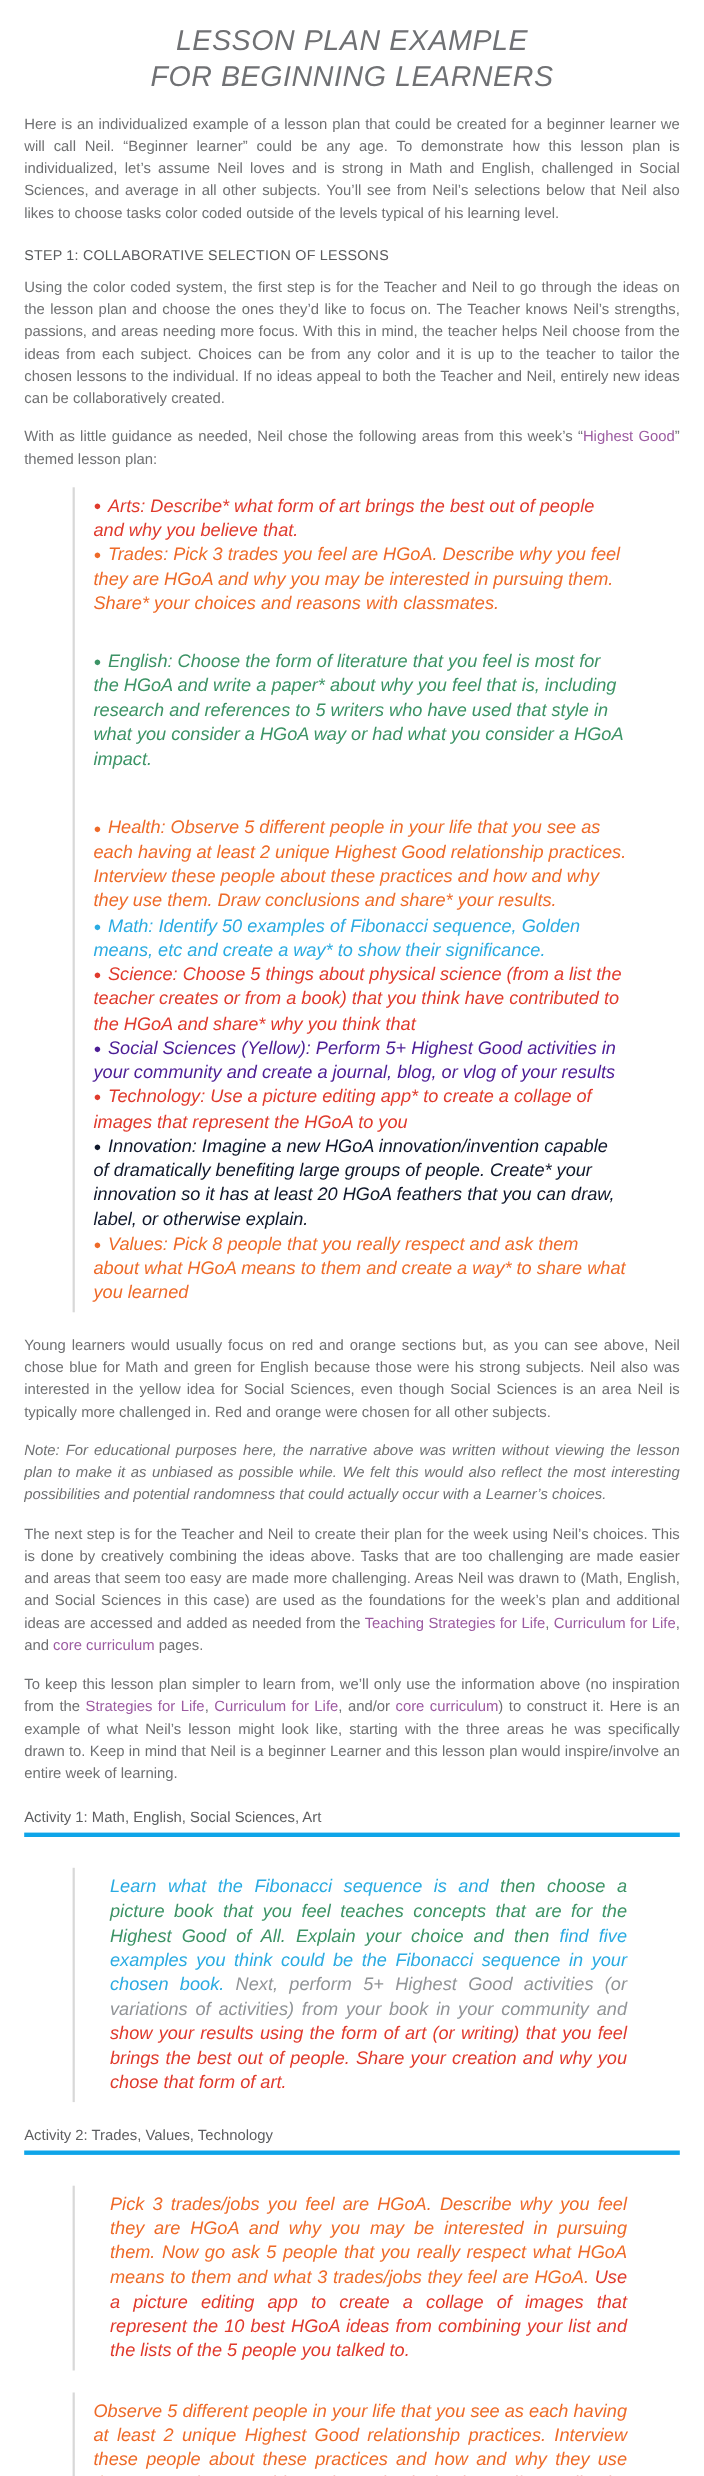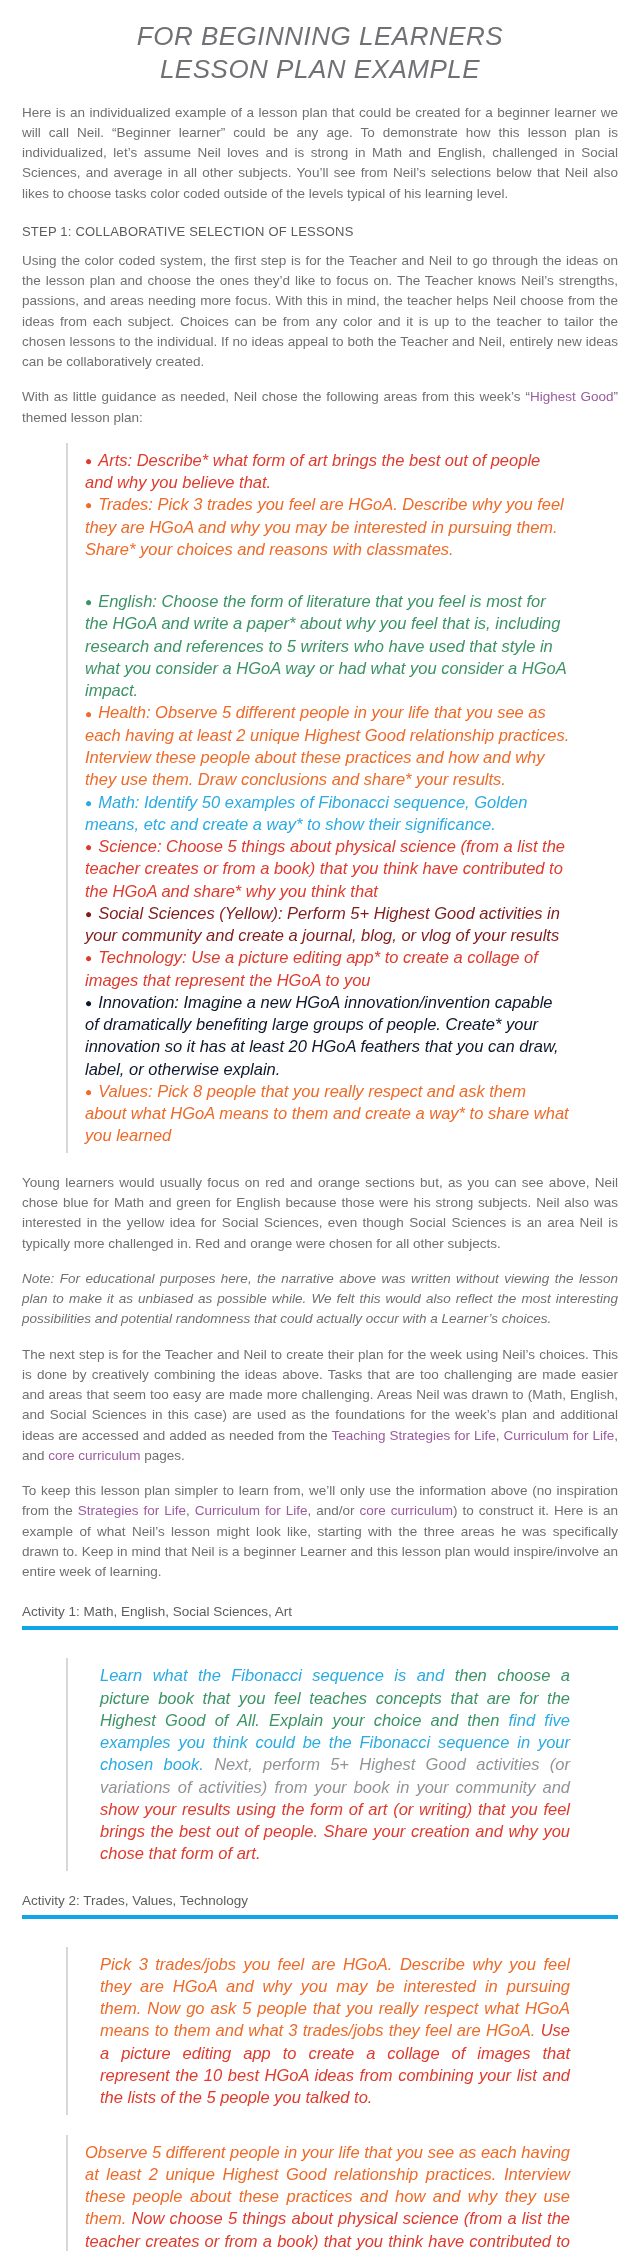--- a/index.html
+++ b/index.html
@@ -61,40 +61,40 @@
   .activity-label + .quote { margin-top:28px;padding-left:32px; }
 
   a.inline-link { text-decoration:none; cursor:pointer; }
 </style>
 </head>
 <body>
 
 <div class="content">
 
   <h1 class="page-title">
+    <span>LESSON PLAN EXAMPLE</span>
     <span>FOR BEGINNING LEARNERS</span>
-    <span>LESSON PLAN EXAMPLE</span>
   </h1>
 
   <p class="body-p">Here is an individualized example of a lesson plan that could be created for a beginner learner we will call Neil. “Beginner learner” could be any age. To demonstrate how this lesson plan is individualized, let’s assume Neil loves and is strong in Math and English, challenged in Social Sciences, and average in all other subjects. You’ll see from Neil’s selections below that Neil also likes to choose tasks color coded outside of the levels typical of his learning level.</p>
 
   <h2 class="step-heading">STEP 1: COLLABORATIVE SELECTION OF LESSONS</h2>
 
   <p class="body-p">Using the color coded system, the first step is for the Teacher and Neil to go through the ideas on the lesson plan and choose the ones they’d like to focus on. The Teacher knows Neil’s strengths, passions, and areas needing more focus. With this in mind, the teacher helps Neil choose from the ideas from each subject. Choices can be from any color and it is up to the teacher to tailor the chosen lessons to the individual. If no ideas appeal to both the Teacher and Neil, entirely new ideas can be collaboratively created.</p>
 
   <p class="body-p"><span style="color: rgb(111, 112, 114);">With as little guidance as needed, Neil chose the following areas from this week’s “</span><a href="#" class="inline-link" style="color: rgb(156, 91, 161);">Highest Good</a><span style="color: rgb(111, 112, 114);">” themed lesson plan:</span></p>
 
   <div class="quote choices-quote">
       <p class="choice" style="color: rgb(224, 58, 44);">Arts: Describe* what form of art brings the best out of people and why you believe that.</p>
       <p class="choice" style="color: rgb(238, 106, 40);">Trades: Pick 3 trades you feel are HGoA. Describe why you feel they are HGoA and why you may be interested in pursuing them. Share* your choices and reasons with classmates.</p>
       <p class="choice" style="color: rgb(60, 147, 102); margin-top: 30px;">English: Choose the form of literature that you feel is most for the HGoA and write a paper* about why you feel that is, including research and references to 5 writers who have used that style in what you consider a HGoA way or had what you consider a HGoA impact.</p>
-      <p class="choice" style="color: rgb(238, 106, 40);">Health: Observe 5 different people in your life that you see as each having at least 2 unique Highest Good relationship practices. Interview these people about these practices and how and why they use them. Draw conclusions and share* your results.</p>
+      <p class="choice" style="color: rgb(238, 106, 40); margin-top: 40px;">Health: Observe 5 different people in your life that you see as each having at least 2 unique Highest Good relationship practices. Interview these people about these practices and how and why they use them. Draw conclusions and share* your results.</p>
       <p class="choice" style="color: rgb(42, 171, 226);">Math: Identify 50 examples of Fibonacci sequence, Golden means, etc and create a way* to show their significance.</p>
       <p class="choice" style="color: rgb(224, 58, 44);">Science: Choose 5 things about physical science (from a list the teacher creates or from a book) that you think have contributed to the HGoA and share* why you think that</p>
-      <p class="choice" style="color: #7f1d1d;">Social Sciences (Yellow): Perform 5+ Highest Good activities in your community and create a journal, blog, or vlog of your results</p>
+      <p class="choice" style="color: #4c1d95;">Social Sciences (Yellow): Perform 5+ Highest Good activities in your community and create a journal, blog, or vlog of your results</p>
       <p class="choice" style="color: rgb(224, 58, 44);">Technology: Use a picture editing app* to create a collage of images that represent the HGoA to you</p>
       <p class="choice" style="color: #0f172a;">Innovation: Imagine a new HGoA innovation/invention capable of dramatically benefiting large groups of people. Create* your innovation so it has at least 20 HGoA feathers that you can draw, label, or otherwise explain.</p>
       <p class="choice" style="color: rgb(238, 106, 40);">Values: Pick 8 people that you really respect and ask them about what HGoA means to them and create a way* to share what you learned</p>
     </div>
 
   <p class="body-p">Young learners would usually focus on red and orange sections but, as you can see above, Neil chose blue for Math and green for English because those were his strong subjects. Neil also was interested in the yellow idea for Social Sciences, even though Social Sciences is an area Neil is typically more challenged in. Red and orange were chosen for all other subjects.</p>
 
   <p class="body-p note-p">Note: For educational purposes here, the narrative above was written without viewing the lesson plan to make it as unbiased as possible while. We felt this would also reflect the most interesting possibilities and potential randomness that could actually occur with a Learner’s choices.</p>
 
 

